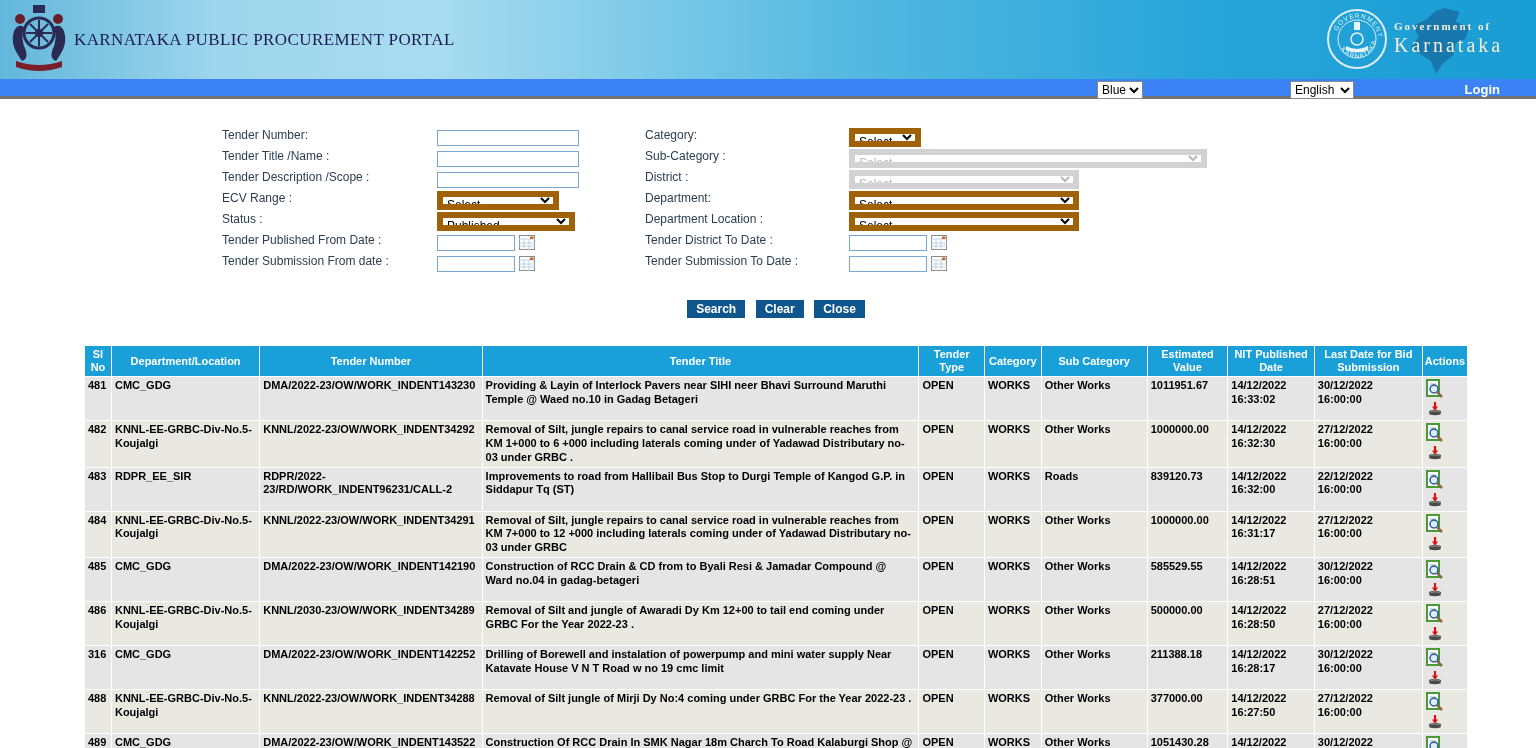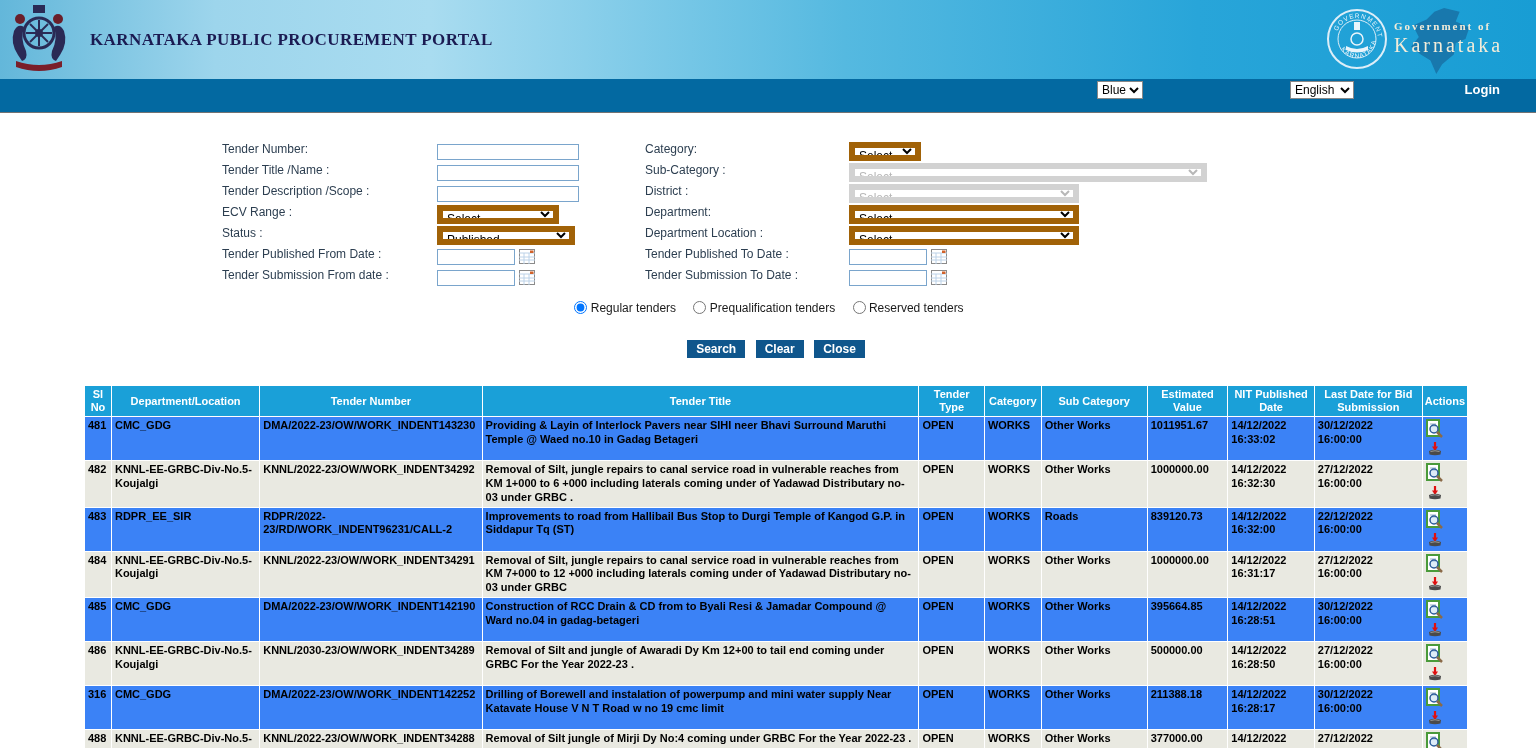--- a/index.html
+++ b/index.html
@@ -3,33 +3,33 @@
 <meta charset="utf-8">
 <style>
   * { box-sizing: border-box; margin: 0; padding: 0; }
   html,body { width:1536px; height:748px; overflow:hidden; background:#fff;
     font-family:"Liberation Sans", sans-serif; }
 
   
   .banner { position:relative; height:79px;
     background:linear-gradient(to right,#63b7da 0%,#9dd5ec 14%,#a9dcf0 28%,#55b9e0 55%,#28a5d9 78%,#189dd4 100%); }
   .emblem { position:absolute; left:6px; top:3px; width:66px; height:72px; }
-  .portal-title { position:absolute; left:90px; top:30px;
-    font-family:"Liberation Serif", serif; font-size:17px; font-weight:bold;
+  .portal-title { position:absolute; left:74px; top:30px;
+    font-family:"Liberation Serif", serif; font-size:17px; font-weight:normal;
     color:#1b1b52; letter-spacing:.4px; }
   .govt-logo { position:absolute; right:8px; top:2px; width:240px; height:75px; }
   .seal { position:absolute; left:38px; top:6px; width:62px; height:62px; }
   .karmap { position:absolute; left:100px; top:4px; width:118px; height:70px; }
   .govt-text { position:absolute; right:4px; top:18px; text-align:left; width:130px;
     font-family:"Liberation Serif", serif; color:#f3ecd9; }
   .govt-text .l1 { font-size:11px; font-weight:bold; letter-spacing:2px; }
   .govt-text .l2 { font-size:20px; letter-spacing:3px; margin-top:2px; }
 
   
-  .navbar { position:relative; height:34px; background:#0369a1; border-bottom:1px solid #737373; }
+  .navbar { position:relative; height:20px; background:#3b82f6; border-bottom:3px solid #737373; }
   .navbar select { position:absolute; top:2px; font-size:12px; height:18px;
     border:1px solid #888; background:#fff; }
   .sel-theme { left:1097px; width:46px; }
   .sel-lang  { left:1290px; width:64px; }
   .login { position:absolute; right:36px; top:3px; color:#fff; font-weight:bold;
     font-size:13px; cursor:pointer; }
 
   
   .panel { margin:20px 0 0 84px; width:1384px; }
   .panel-titlebar { height:19px; background:#0f568c; border-top:1px solid #3a3a3a;
@@ -54,21 +54,21 @@
   .btn-row { margin-top:7px; text-align:center; }
   .btn { background:#0f568c; color:#fff; border:none; font-weight:bold; font-size:12px;
     padding:2px 9px; margin:18px 3px; cursor:pointer; }
 
   
   .results { margin:9px 0 0 84px; width:1384px; border-collapse:separate; border-spacing:1px; }
   .results th { background:#1aa0d8; color:#fff; font-size:11px; font-weight:bold;
     text-align:center; padding:2px 1px; line-height:1.2; vertical-align:middle; }
   .results td { font-size:11px; font-weight:bold; color:#000; padding:2px 3px;
     vertical-align:top; line-height:1.25; word-wrap:break-word; overflow-wrap:break-word; }
-  .results tr.odd td  { background:#3b82f6; }
+  .results tr.odd td  { background:#e5e5e5; }
   .results tr.even td { background:#e9e9e1; }
   .results tbody tr { height:43px; }
   .actions-cell { text-align:left; }
   .icon-view, .icon-download { display:block; width:20px; cursor:pointer; line-height:0; }
   .icon-download { margin-top:2px; margin-left:1px; }
 </style>
 </head>
 <body>
 
 <div class="banner">
@@ -202,21 +202,21 @@
               <g stroke="#bcd2e8" stroke-width="1">
                 <line x1="0" y1="4" x2="16" y2="4"></line>
                 <line x1="0" y1="8" x2="16" y2="8"></line>
                 <line x1="0" y1="11" x2="16" y2="11"></line>
                 <line x1="5" y1="4" x2="5" y2="15"></line>
                 <line x1="10" y1="4" x2="10" y2="15"></line>
               </g>
               <rect x="11" y="1.5" width="3.5" height="2.5" fill="#d2622a"></rect>
             </svg></span>
       </span>
-      <span class="lbl r-lbl">Tender Published To Date :</span>
+      <span class="lbl r-lbl">Tender District To Date :</span>
       <span class="r-ctl">
         <input class="date-txt" value="" style=""><span class="cal-btn"><svg width="16" height="15" viewBox="0 0 16 15">
               <rect x="0.5" y="0.5" width="15" height="14" fill="#fff" stroke="#8a8a8a"></rect>
               <g stroke="#bcd2e8" stroke-width="1">
                 <line x1="0" y1="4" x2="16" y2="4"></line>
                 <line x1="0" y1="8" x2="16" y2="8"></line>
                 <line x1="0" y1="11" x2="16" y2="11"></line>
                 <line x1="5" y1="4" x2="5" y2="15"></line>
                 <line x1="10" y1="4" x2="10" y2="15"></line>
               </g>
@@ -250,34 +250,20 @@
                 <line x1="0" y1="11" x2="16" y2="11"></line>
                 <line x1="5" y1="4" x2="5" y2="15"></line>
                 <line x1="10" y1="4" x2="10" y2="15"></line>
               </g>
               <rect x="11" y="1.5" width="3.5" height="2.5" fill="#d2622a"></rect>
             </svg></span>
       </span>
     </div>
   </div>
 
-  <div class="radio-row">
-    <label>
-      <input type="radio" name="ttype" checked="" style="">
-      <span>Regular tenders</span>
-    </label>
-    <label>
-      <input type="radio" name="ttype" style="">
-      <span>Prequalification tenders</span>
-    </label>
-    <label>
-      <input type="radio" name="ttype" style="">
-      <span>Reserved tenders</span>
-    </label>
-  </div>
 
   <div class="btn-row">
     <button class="btn">Search</button>
     <button class="btn">Clear</button>
     <button class="btn">Close</button>
   </div>
 </div>
 
 <table class="results">
   <colgroup>
@@ -418,21 +404,21 @@
     </td>
   </tr>
       <tr class="odd">
     <td>485</td>
     <td>CMC_GDG</td>
     <td>DMA/2022-23/OW/WORK_INDENT142190</td>
     <td>Construction of RCC Drain &amp; CD from to Byali Resi &amp; Jamadar Compound @ Ward no.04 in gadag-betageri</td>
     <td>OPEN</td>
     <td>WORKS</td>
     <td>Other Works</td>
-    <td>395664.85</td>
+    <td>585529.55</td>
     <td>14/12/2022<br>16:28:51</td>
     <td>30/12/2022<br>16:00:00</td>
     <td class="actions-cell">
       <span class="icon-view"><svg width="18" height="20" viewBox="0 0 18 20">
               <rect x="1" y="1" width="12" height="16" fill="#fff" stroke="#4a9a3a" stroke-width="2"></rect>
               <line x1="4" y1="5" x2="10" y2="5" stroke="#9ab4c8"></line>
               <line x1="4" y1="7.5" x2="10" y2="7.5" stroke="#9ab4c8"></line>
               <circle cx="8" cy="10" r="4" fill="#cfe4f4" fill-opacity="0.7" stroke="#2a5a9a" stroke-width="1.5"></circle>
               <line x1="11" y1="13" x2="16" y2="18" stroke="#8a6a48" stroke-width="2.5"></line>
             </svg></span>

